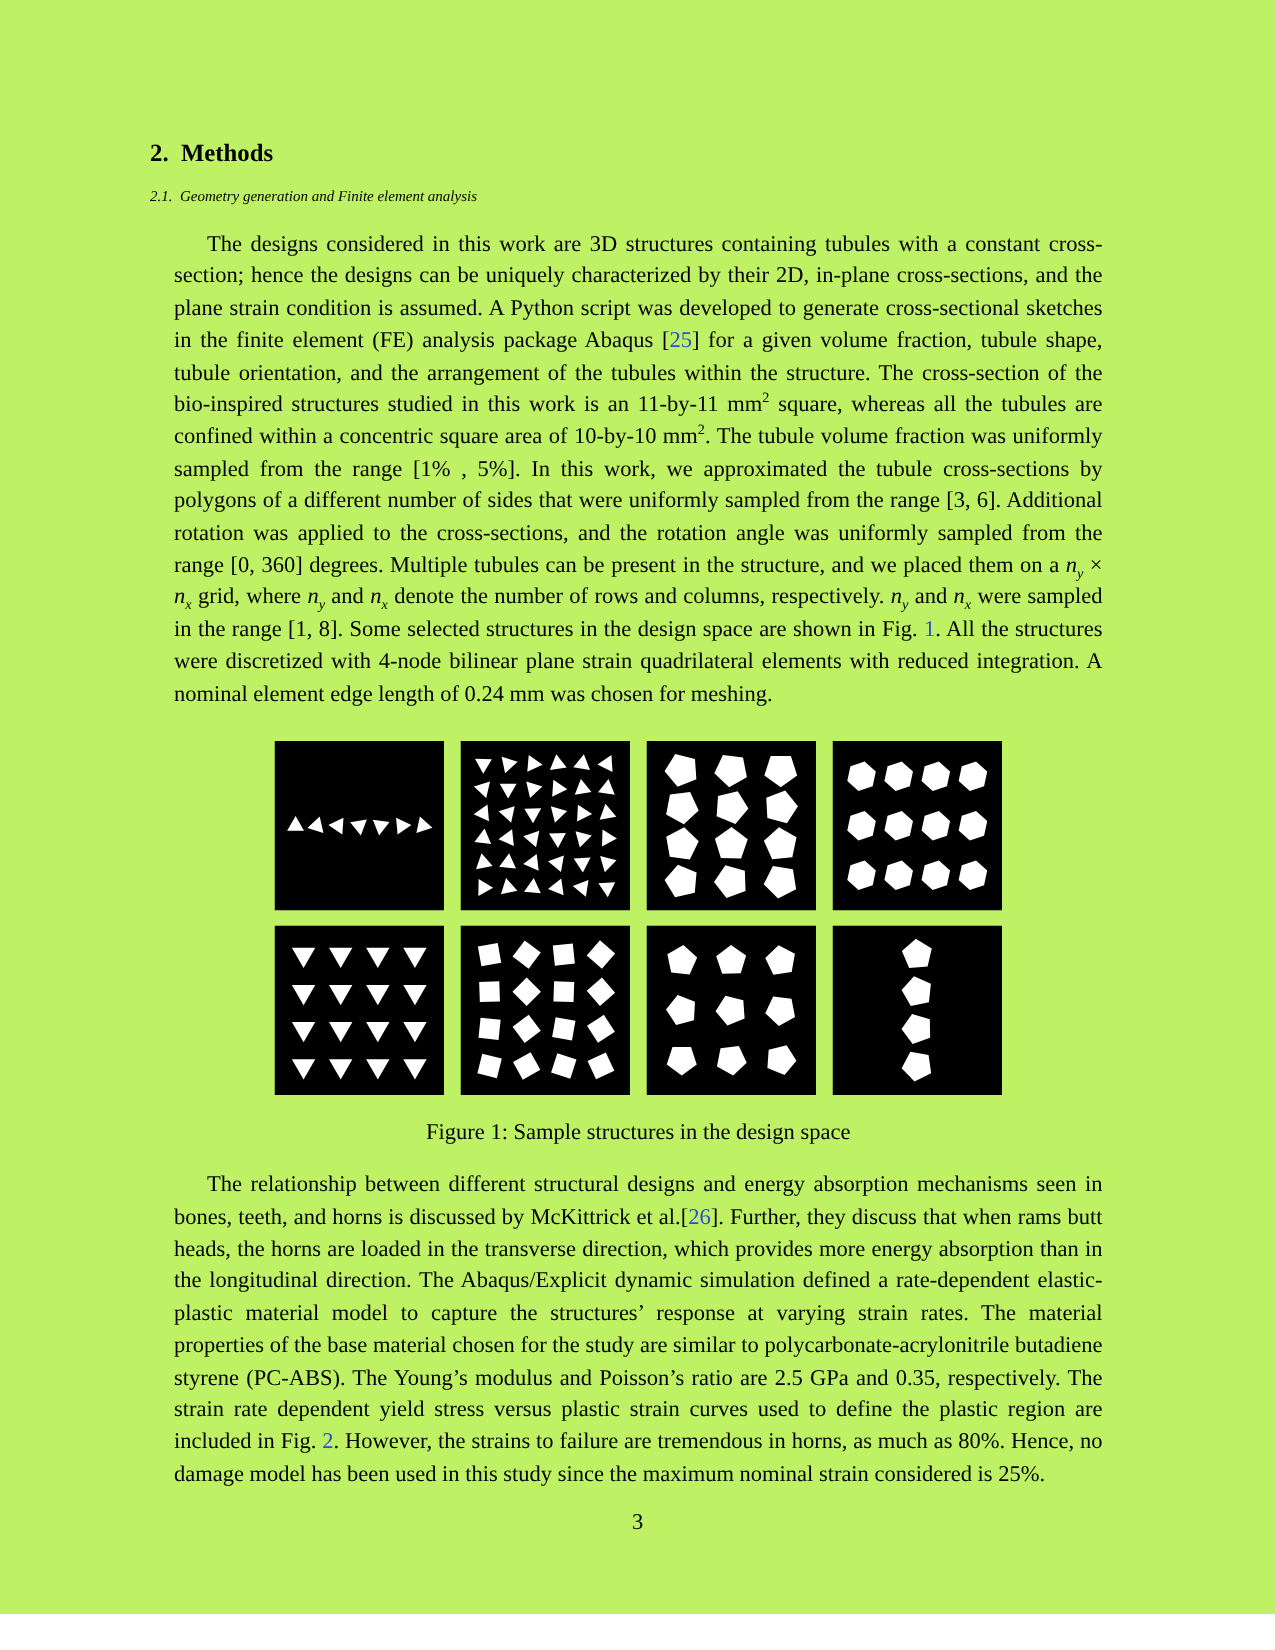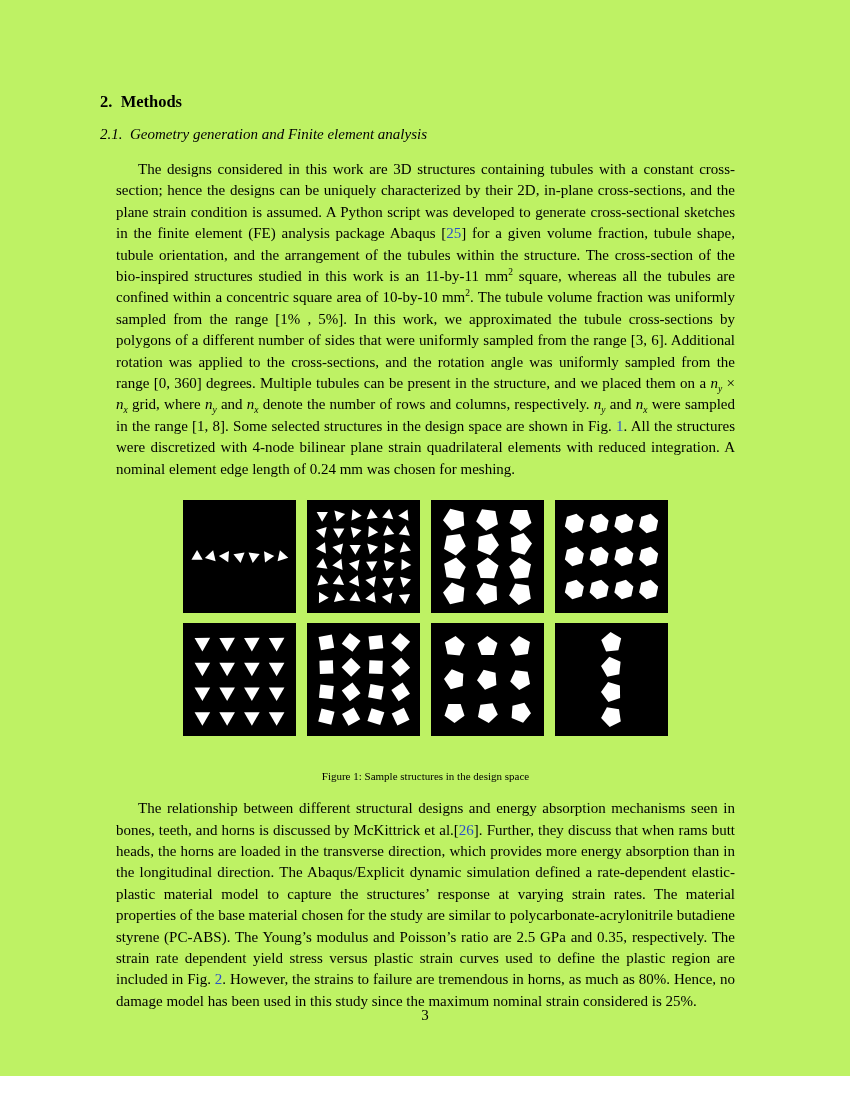--- a/index.html
+++ b/index.html
@@ -18,21 +18,21 @@
     left: 100px;
     right: 99px;
     top: 92px;
   }
   h2.section {
     font-size: 16.5px;
     font-weight: bold;
     margin: 0 0 14px 0;
   }
   h3.subsection {
-    font-size: 15px;
+    font-size: 10px;
     font-style: italic;
     font-weight: normal;
     margin: 0 0 9px 0;
   }
   p.para {
     font-size: 15px;
     line-height: 21.4px;
     text-align: justify;
     margin: 16px;
     text-indent: 22px;
@@ -43,23 +43,23 @@
   .link { color: var(--link-color, #2244cc); cursor: pointer; }
   .figure-block { margin: 20px 0 0 0; }
   .panel-grid {
     display: grid;
     grid-template-columns: repeat(4, 113px);
     gap: 10px 11px;
     justify-content: center;
   }
   .panel-grid svg { display: block; }
   figcaption.fig-caption {
-    font-size: 11px;
+    font-size: 15px;
     text-align: center;
-    margin-top: 34px;
+    margin-top: 17px;
   }
   .para2 { margin-top: 44px; }
   .page-num {
     position: absolute;
     left: 0;
     right: 0;
     bottom: 52px;
     text-align: center;
     font-size: 15px;
   }

